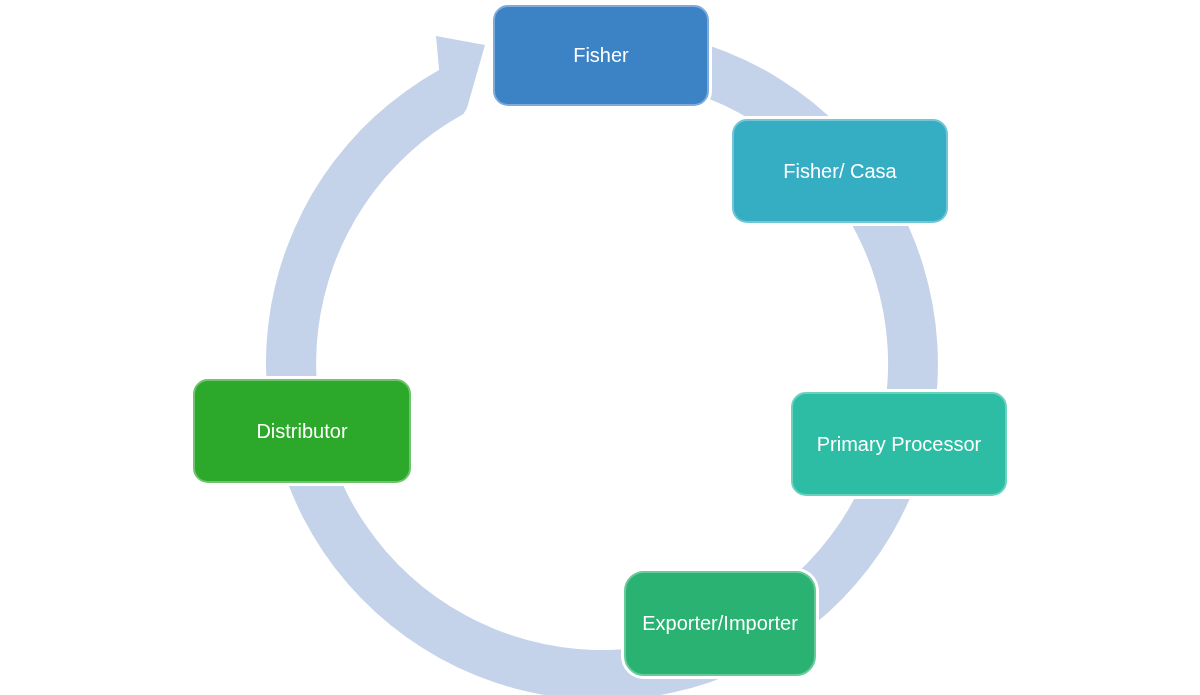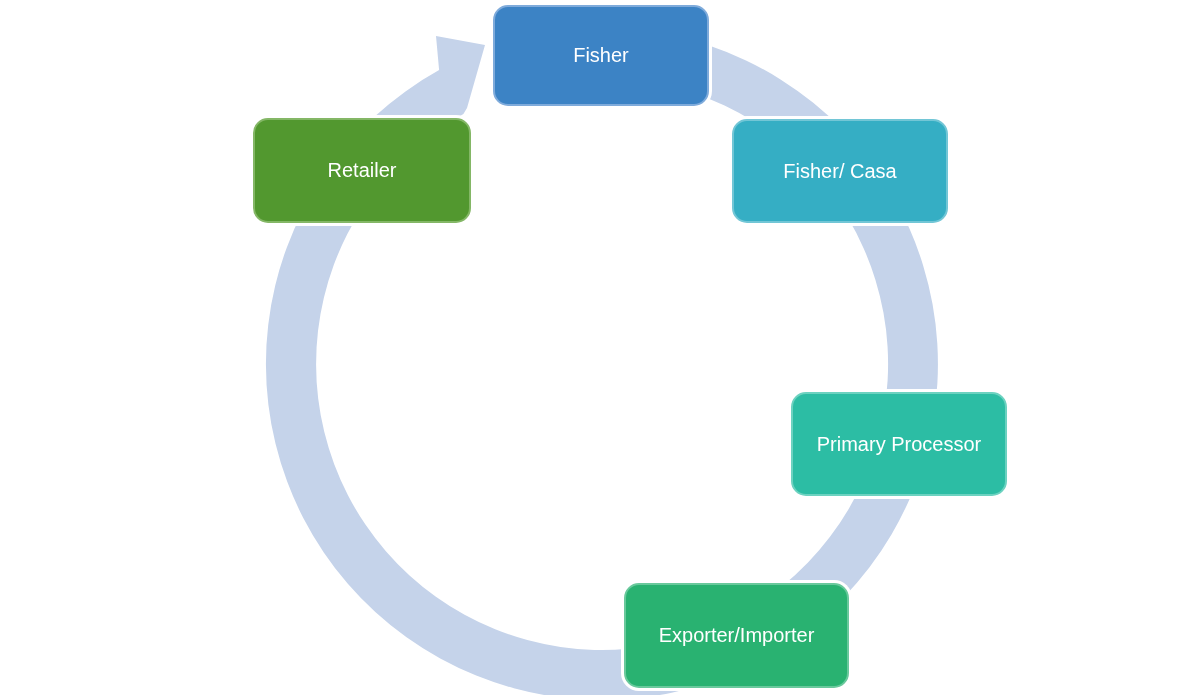--- a/index.html
+++ b/index.html
@@ -32,21 +32,21 @@
     line-height: 1.35;
   }
   .node .label {
     white-space: pre-line;
     padding: 0 6px;
   }
   
   .n0 { left: 493px; top:   5px; width: 216px; height: 101px; }
   .n1 { left: 732px; top: 119px; width: 216px; height: 104px; }
   .n2 { left: 791px; top: 392px; width: 216px; height: 104px; }
-  .n3 { left: 624px; top: 583px; width: 225px; height: 105px; }
+  .n3 { left: 624px; top: 571px; width: 192px; height: 105px; border-radius: 20px; }
   .n4 { left: 359px; top: 585px; width: 221px; height: 108px; }
   .n5 { left: 193px; top: 379px; width: 218px; height: 104px; }
   .n6 { left: 253px; top: 118px; width: 218px; height: 105px; }
 </style>
 </head>
 <body>
 
 <div id="stage">
 
   <svg id="ring-svg" viewBox="0 0 1200 695" aria-hidden="true">
@@ -71,18 +71,18 @@
 
   <div class="node n2" style="background: rgb(44, 189, 164); border-color: rgb(108, 210, 192);">
     <span class="label">Primary Processor</span>
   </div>
 
   <div class="node n3" style="background: rgb(41, 178, 113); border-color: rgb(105, 201, 156);">
     <span class="label">Exporter/Importer</span>
   </div>
 
 
+  <div class="node n5" style="background: rgb(44, 168, 42); border-color: rgb(111, 195, 108);">
+    <span class="label">Distributor</span>
+  </div>
 
-  <div class="node n6" style="background: rgb(82, 152, 47); border-color: rgb(132, 183, 102);">
-    <span class="label">Retailer</span>
-  </div>
 
 </div>
 
 </body></html>

